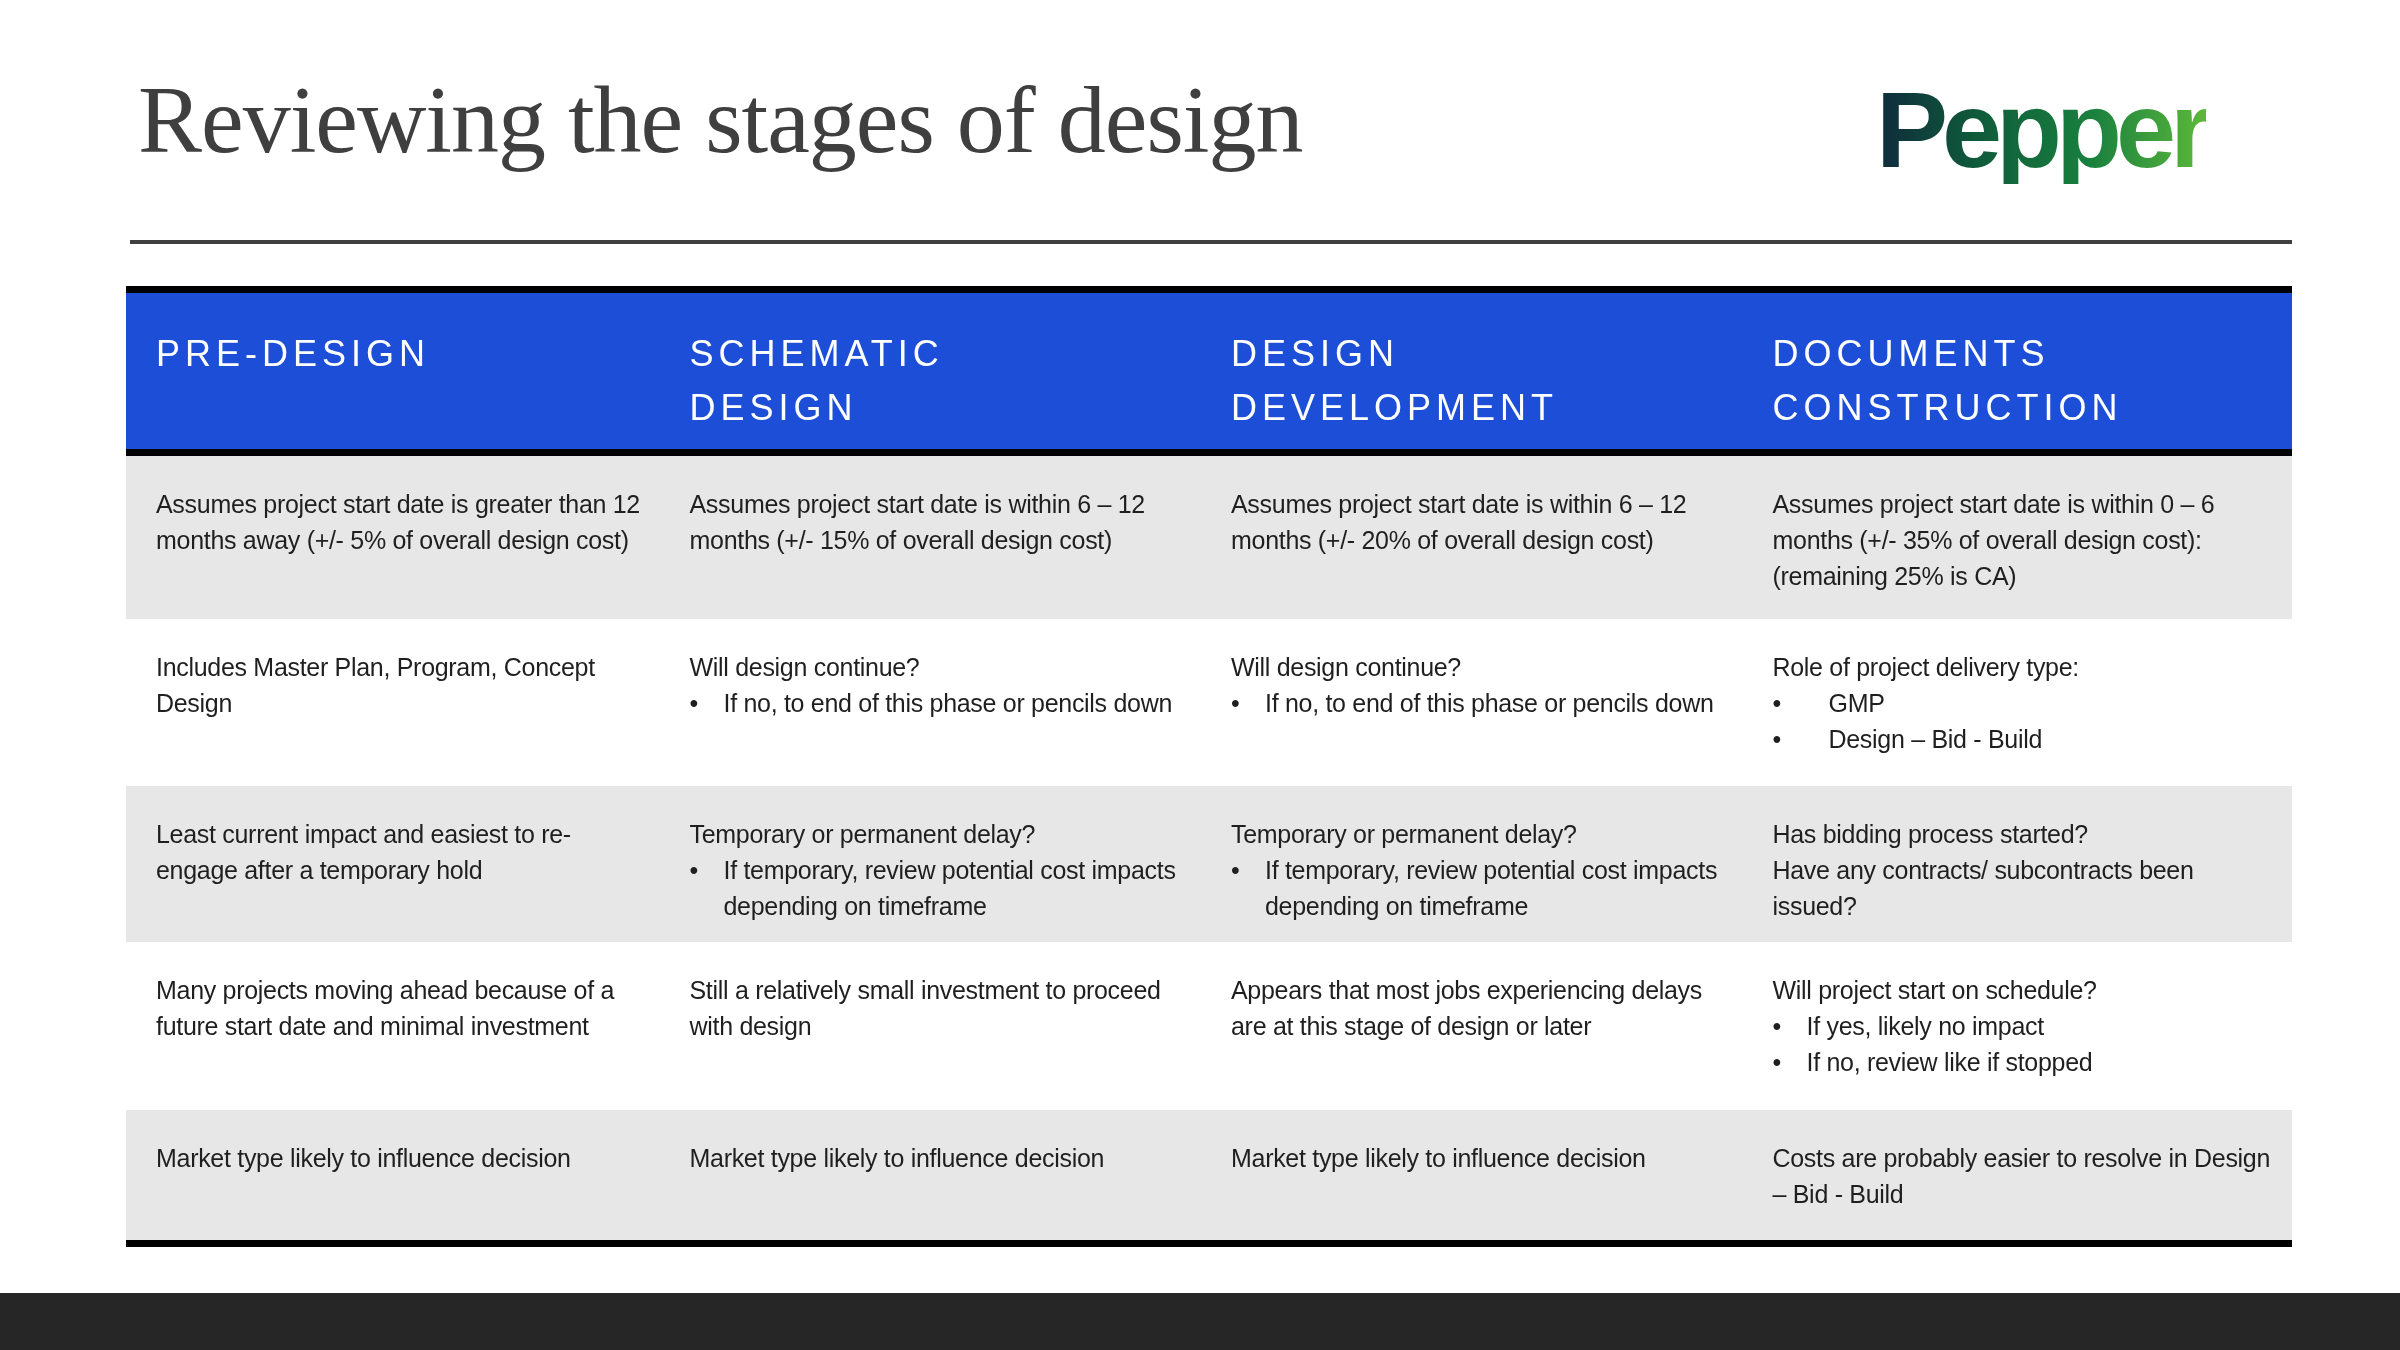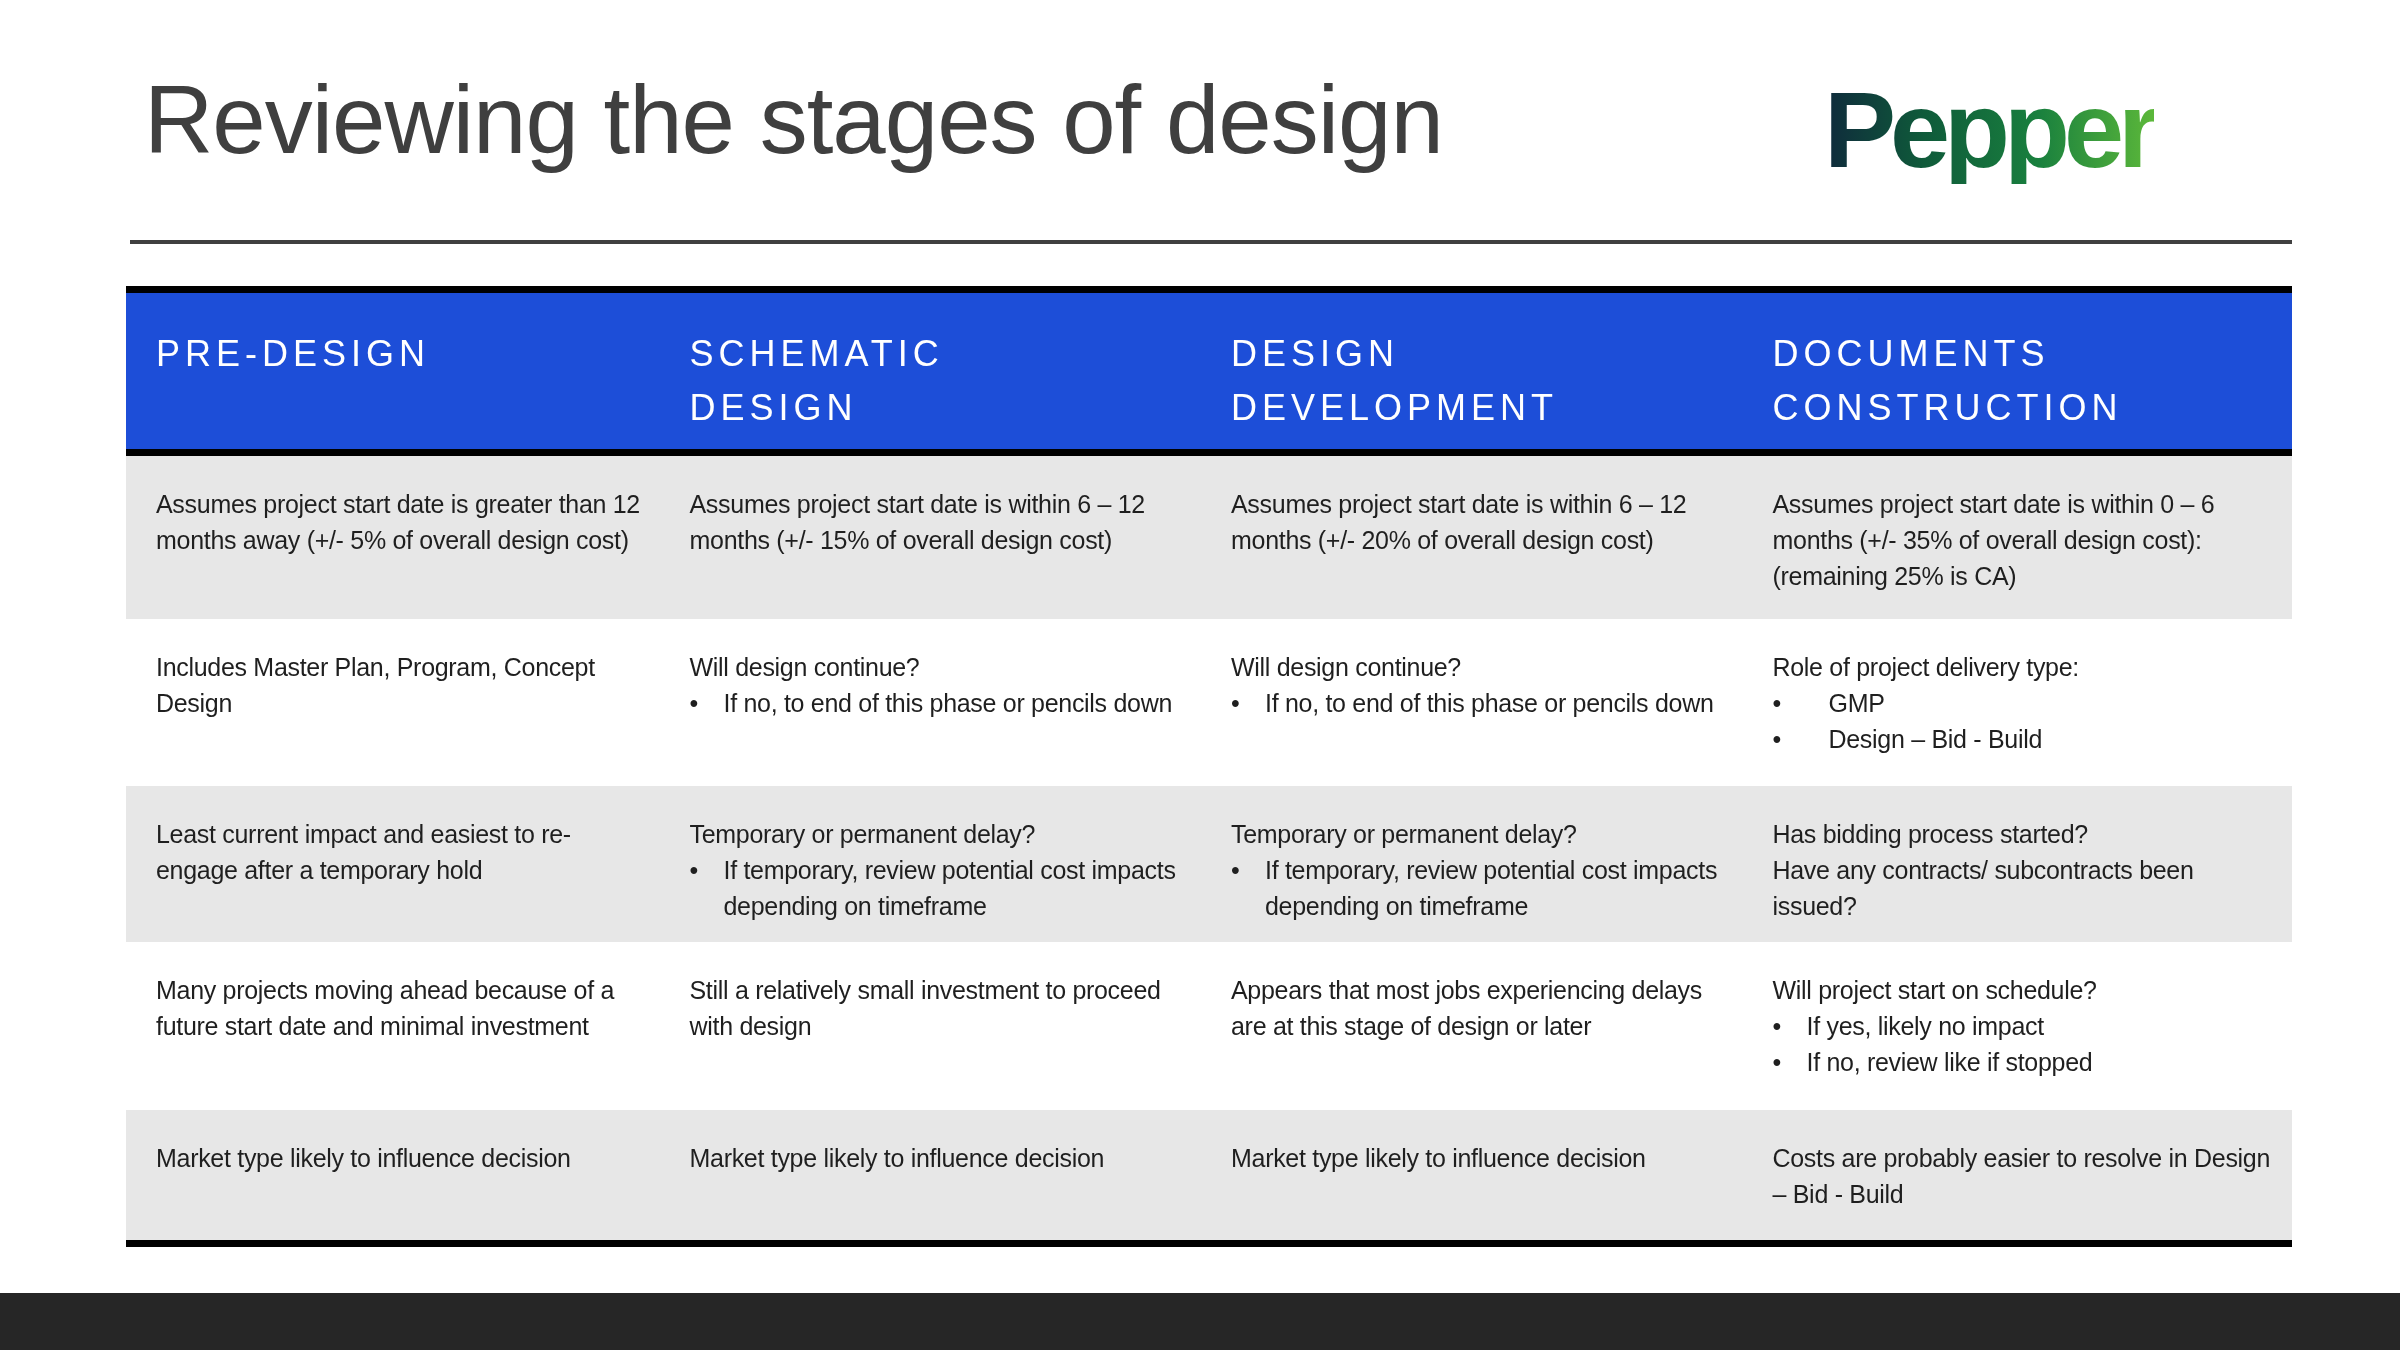--- a/index.html
+++ b/index.html
@@ -1,20 +1,20 @@
 <!DOCTYPE html>
 <html><head>
 <meta charset="utf-8">
 <style>
   html, body { margin:0; padding:0; }
   body { width:2400px; height:1350px; background:#ffffff; position:relative; overflow:hidden;
          font-family:"Liberation Sans", sans-serif; }
-  .title { position:absolute; left:144px; top:62px; font-family:Liberation Sans, sans-serif;
+  .title { position:absolute; left:138px; top:62px; font-family:Liberation Serif, serif;
            font-size:96px; color:#3f3f3f; letter-spacing:-1px; line-height:1.2; white-space:nowrap; }
-  .logo { position:absolute; left:1824px; top:76px; font-family:"Liberation Sans", sans-serif;
+  .logo { position:absolute; left:1876px; top:76px; font-family:"Liberation Sans", sans-serif;
           font-weight:bold; font-size:108px; letter-spacing:-6px; line-height:1;
           background:linear-gradient(90deg,#0f2a3c 0%,#0f5a3a 30%,#19803e 65%,#5cb83a 100%);
           -webkit-background-clip:text; background-clip:text; color:transparent; }
   .rule { position:absolute; left:130px; top:240px; width:2162px; height:4px; background:#404040; }
   .table { position:absolute; left:126px; top:286px; width:2166px; }
   .head { background:#1d4ed8; border-top:7px solid #000000; border-bottom:7px solid #000;
           height:156px; display:flex; }
   .hcell { width:25%; box-sizing:border-box; padding:34px 0 0 30px; color:#fff;
            font-size:36px; letter-spacing:5px; line-height:54px; font-family:"Liberation Sans", sans-serif; }
   .hcell:nth-child(2){ padding-left:22px; } .hcell:nth-child(3){ padding-left:22px; } .hcell:nth-child(4){ padding-left:22px; }

